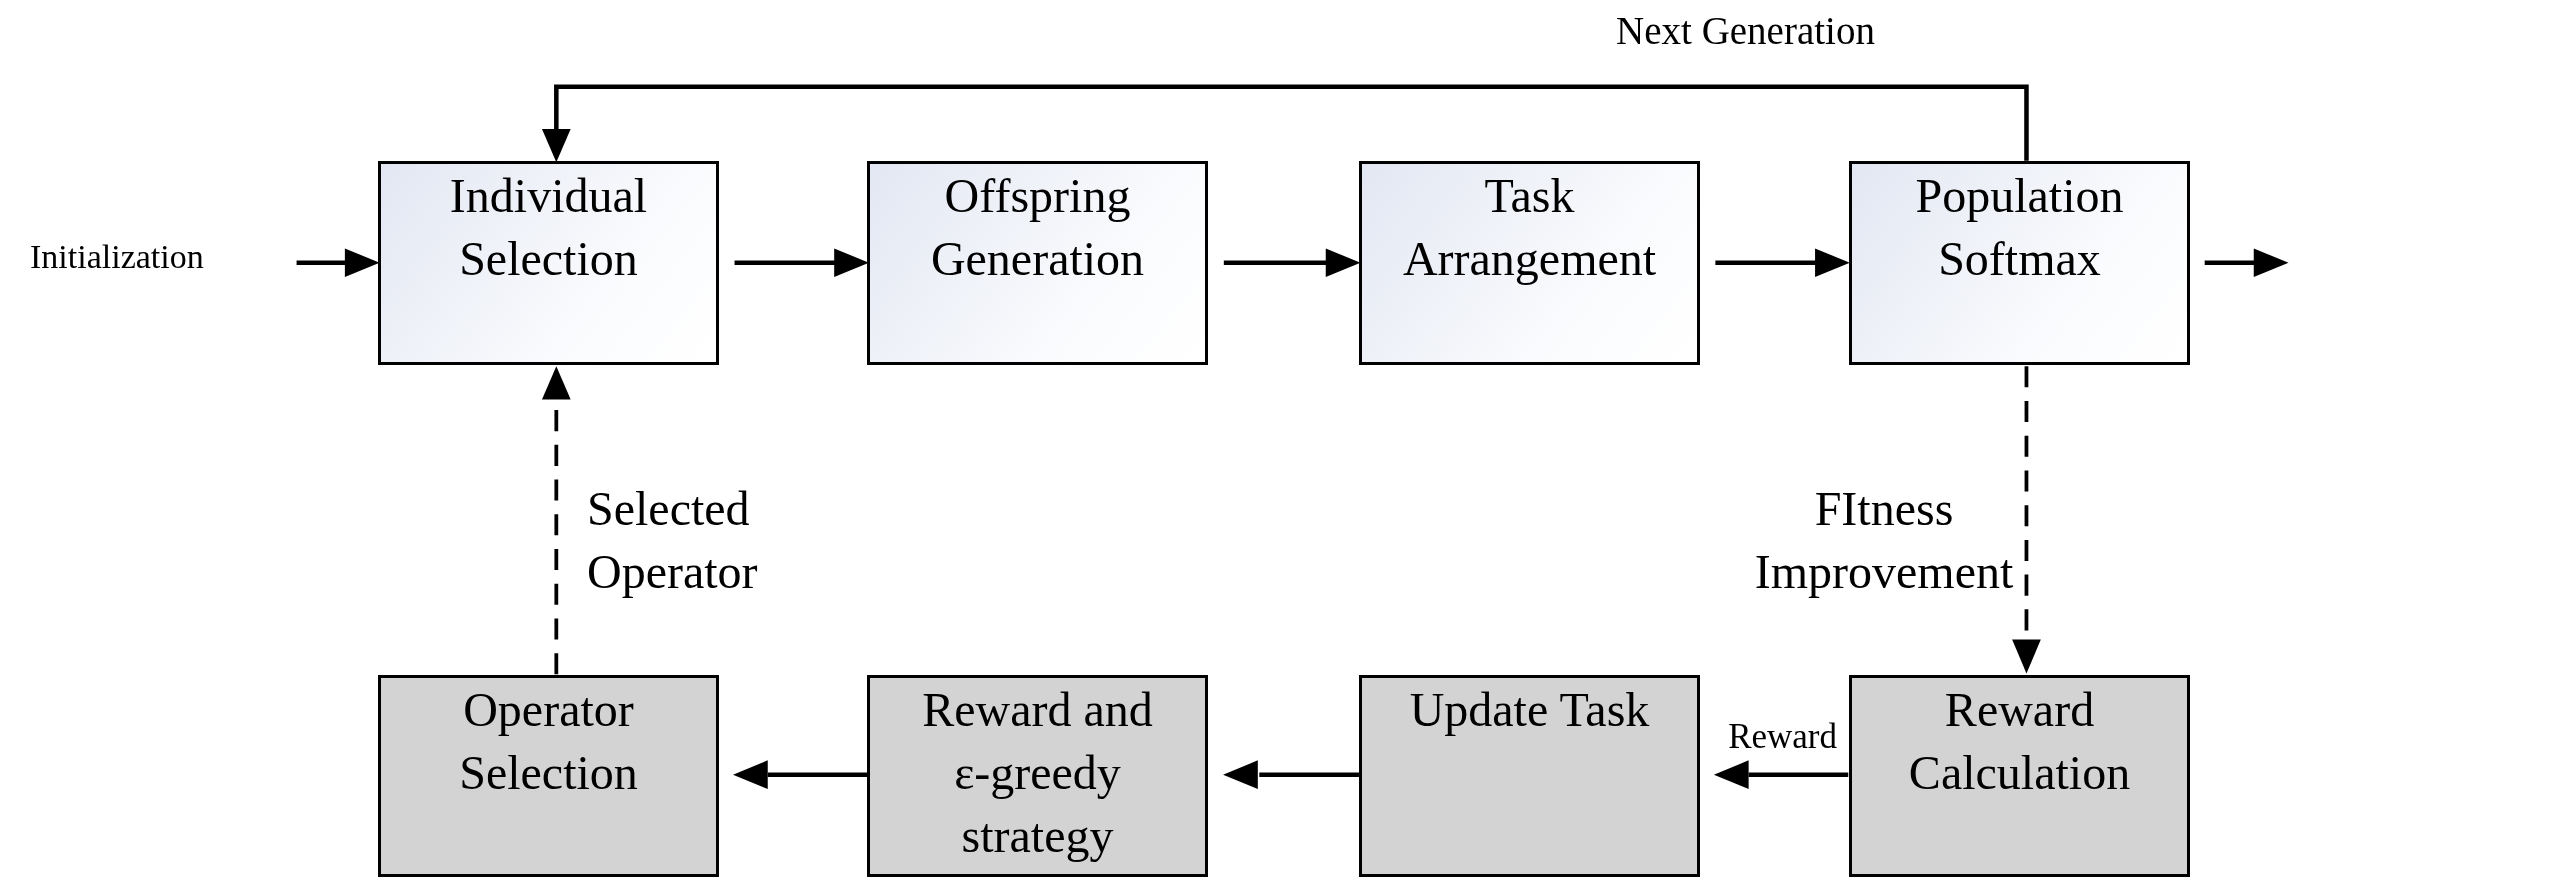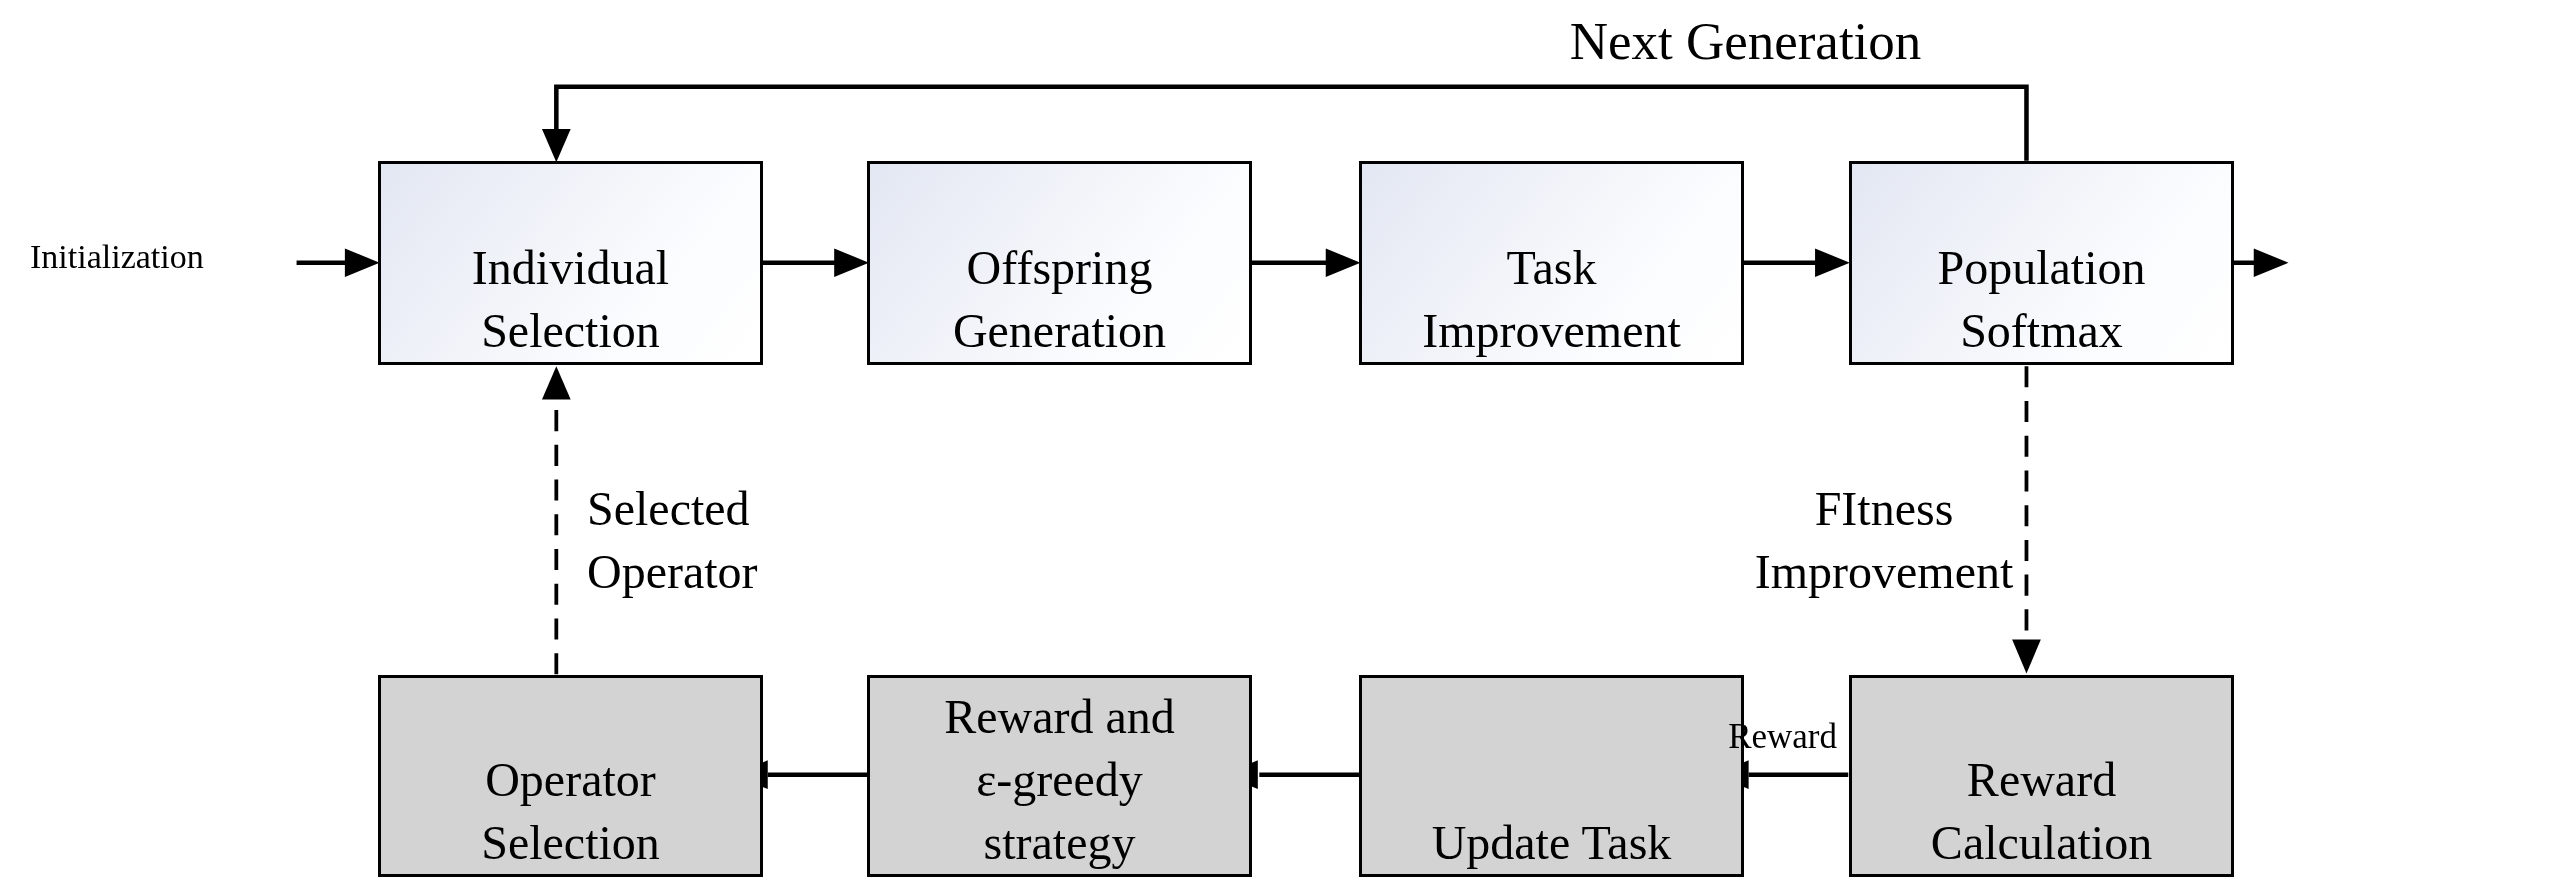--- a/index.html
+++ b/index.html
@@ -3,22 +3,22 @@
 <meta charset="utf-8">
 <style>
   html,body { margin:0; padding:0; background:#ffffff; }
   #canvas {
     position:relative; width:2576px; height:891px; background:#ffffff;
     font-family:"Liberation Serif","DejaVu Serif",serif; color:#000;
     overflow:hidden;
   }
   #wires { position:absolute; left:0; top:0; width:2576px; height:891px; }
   .node {
-    position:absolute; width:385px; height:204px; box-sizing:border-box;
-    display:flex; align-items:flex-end; justify-content:center; text-align:center;
+    position:absolute; width:341px; height:204px; box-sizing:border-box;
+    display:flex; align-items:flex-start; justify-content:center; text-align:center;
   }
   .node .node-label {
     font-size:48px; line-height:63px; white-space:pre-line; color:#000;
   }
   .node.top {
     border:3px solid #000;
     background:linear-gradient(128deg,#e3e7f3 0%,#edf0f7 30%,#fbfcfe 70%,#ffffff 100%);
   }
   .node.bottom {
     border:3.8px solid #000; height:202px; background:#d3d3d3;
@@ -94,21 +94,21 @@
   <div class="node top" style="left:378px;top:161px">
     <span class="node-label">Individual
 Selection</span>
   </div>
   <div class="node top" style="left:867px;top:161px">
     <span class="node-label">Offspring
 Generation</span>
   </div>
   <div class="node top" style="left:1359px;top:161px">
     <span class="node-label">Task
-Improvement</span>
+Arrangement</span>
   </div>
   <div class="node top" style="left:1849px;top:161px">
     <span class="node-label">Population
 Softmax</span>
   </div>
 
   <div class="node bottom" style="left:378px;top:675px">
     <span class="node-label">Operator
 Selection</span>
   </div>
@@ -119,21 +119,21 @@
   </div>
   <div class="node bottom" style="left:1359px;top:675px">
     <span class="node-label">Update Task</span>
   </div>
   <div class="node bottom" style="left:1849px;top:675px">
     <span class="node-label">Reward
 Calculation</span>
   </div>
 
   <div class="lbl" style="left:30px;top:230px">Initialization</div>
-  <div class="lbl centered" style="left:1481px;top:15px;width:529px;font-size:53px;line-height:53px">Next Generation</div>
+  <div class="lbl centered" style="left:1481px;top:4px;width:529px;font-size:39px;line-height:53px">Next Generation</div>
   <div class="lbl two-line" style="left:587px;top:477px">Selected
 Operator</div>
   <div class="lbl two-line centered" style="left:1733px;top:477px;width:302px">FItness
 Improvement</div>
   <div class="lbl small" style="left:1573px;top:716px;width:264px">Reward</div>
 
 </div>
 
 
 </body></html>

